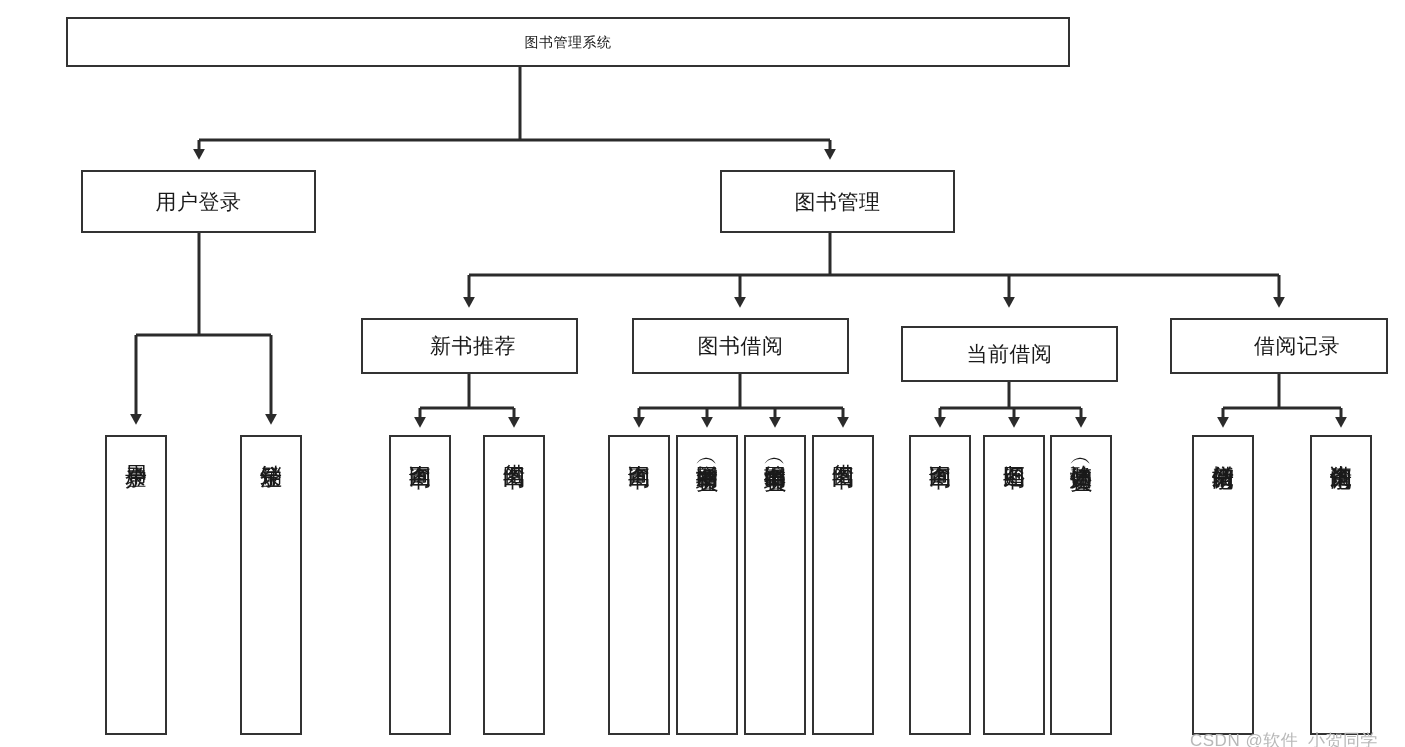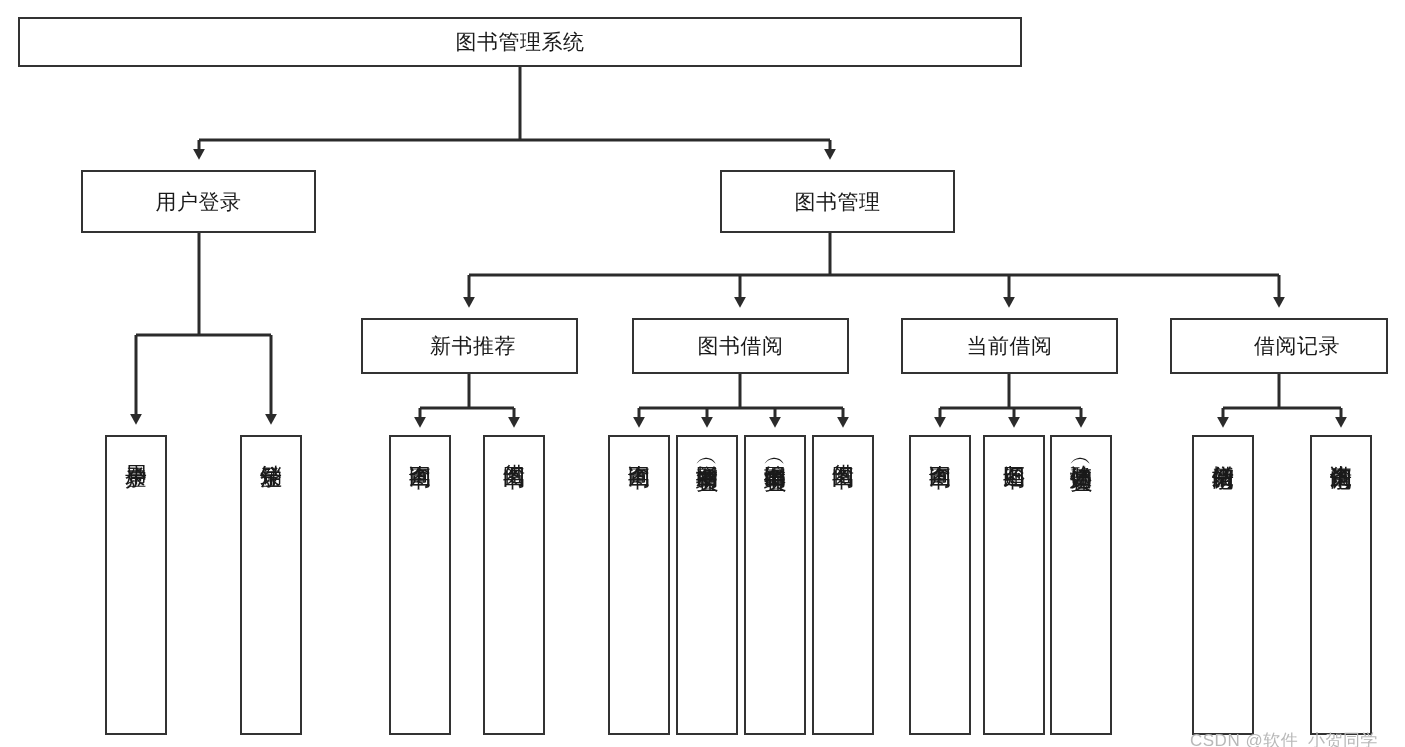--- a/index.html
+++ b/index.html
@@ -36,21 +36,22 @@
     justify-content: center;
     color: #1a1a1a;
   }
   .node.horizontal {
     font-size: 21px;
     line-height: 1.2;
     letter-spacing: 0.5px;
     white-space: nowrap;
   }
   .node.root {
-    font-size: 21px;
+    font-size: 14px;
+    margin-left: 48px;
   }
   .node.vertical {
     align-items: flex-start;
     justify-content: center;
     padding-top: 10px;
   }
   .vtext {
     writing-mode: vertical-rl;
     text-orientation: upright;
     font-size: 22px;
@@ -135,21 +136,21 @@
   <div class="node horizontal" style="left:712px; top:170px; width:235px; height:63px;margin-left:8px;">
     <span>图书管理</span>
   </div>
 
   <div class="node horizontal" style="left:361px; top:318px; width:217px; height:56px;padding-left:7px;">
     <span>新书推荐</span>
   </div>
   <div class="node horizontal" style="left:632px; top:318px; width:217px; height:56px;">
     <span>图书借阅</span>
   </div>
-  <div class="node horizontal" style="left:901px; top:318px; width:217px; height:56px;">
+  <div class="node horizontal" style="left:901px; top:326px; width:217px; height:56px;">
     <span>当前借阅</span>
   </div>
   <div class="node horizontal" style="left:1170px; top:318px; width:218px; height:56px;padding-left:36px;">
     <span>借阅记录</span>
   </div>
 
   <div class="node vertical" style="left:105px; top:435px; width:62px; height:300px;">
     <span class="vtext">用户登录</span>
   </div>
   <div class="node vertical" style="left:240px; top:435px; width:62px; height:300px;">

